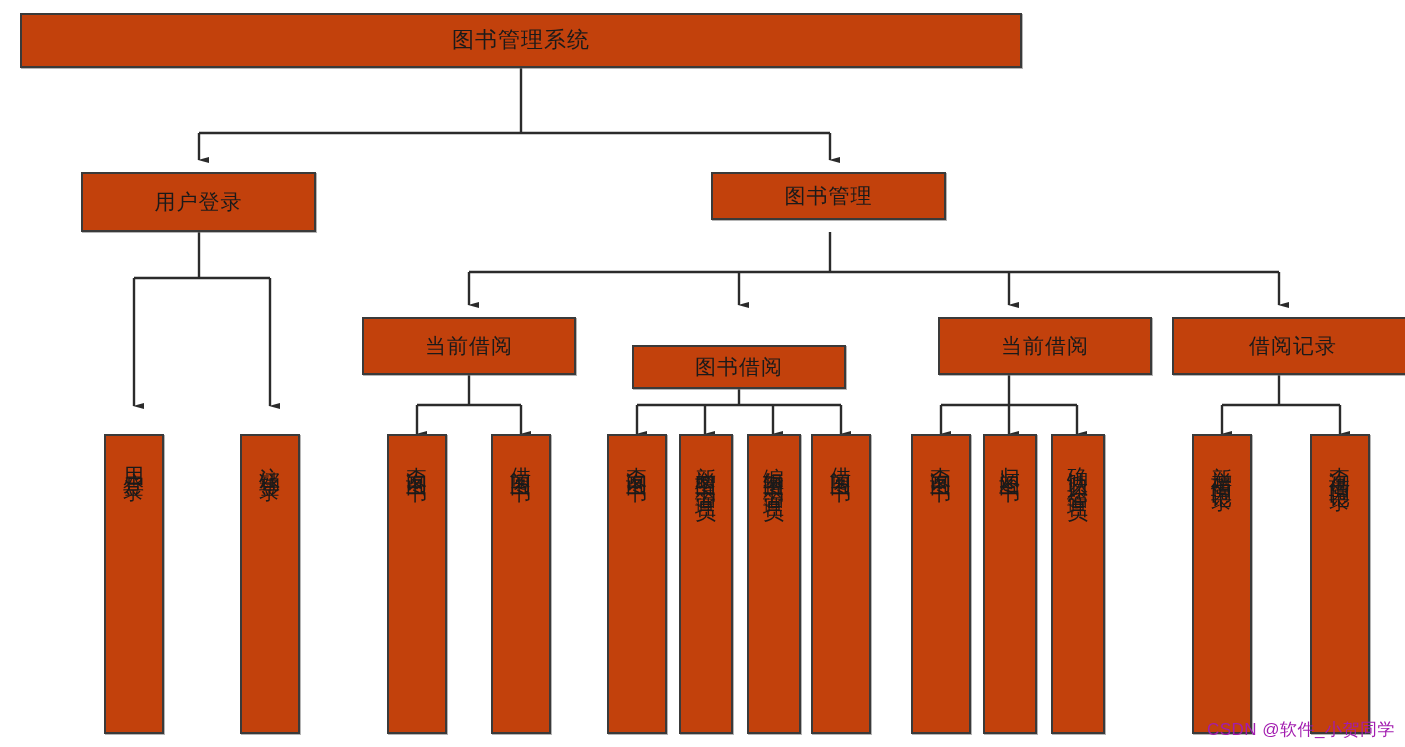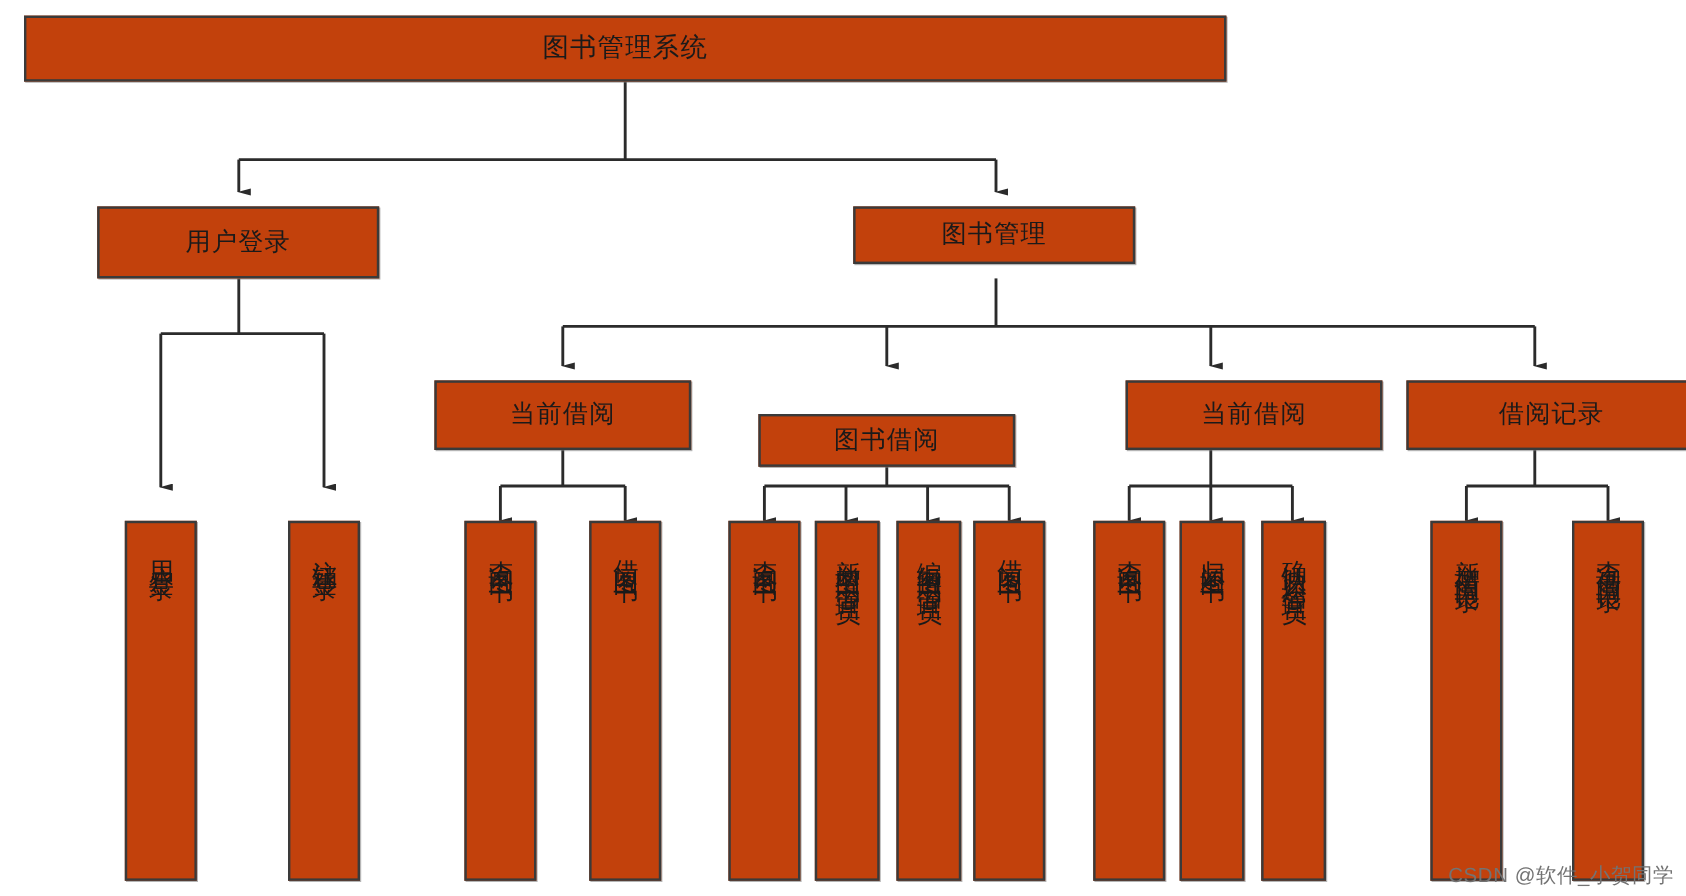--- a/index.html
+++ b/index.html
@@ -57,21 +57,21 @@
     letter-spacing: 5px;
     line-height: 1.0;
     white-space: nowrap;
     color: #1a1a1a;
   }
   .watermark {
     position: absolute;
     right: 10px;
     bottom: 6px;
     font-size: 17px;
-    color: #737373;
+    color: #a21caf;
     white-space: nowrap;
     letter-spacing: 0.5px;
     margin-left: 30px;
   }
 </style>
 </head>
 <body>
 
 <div id="canvas">
 

